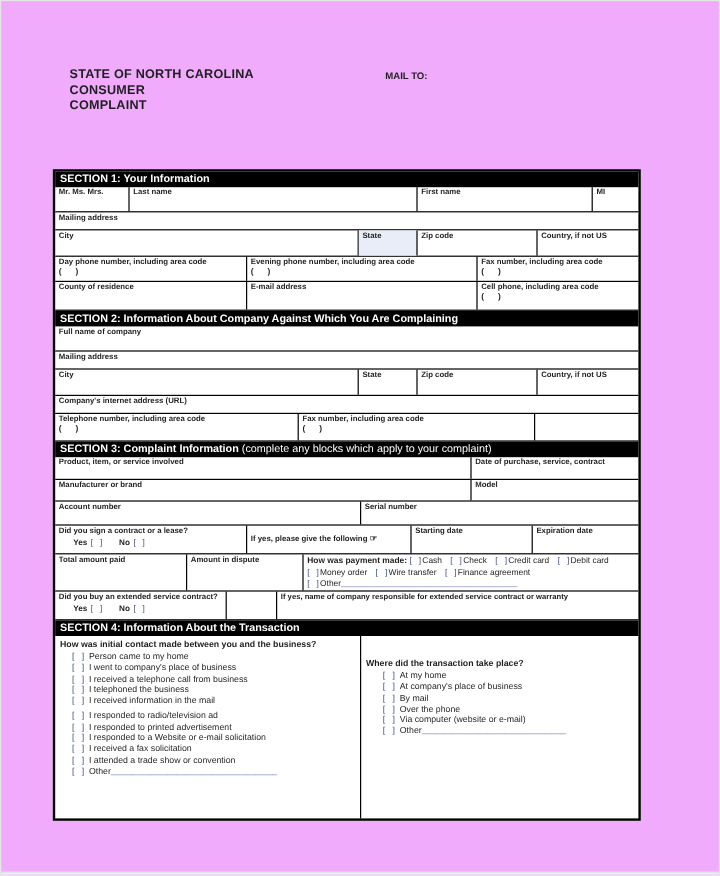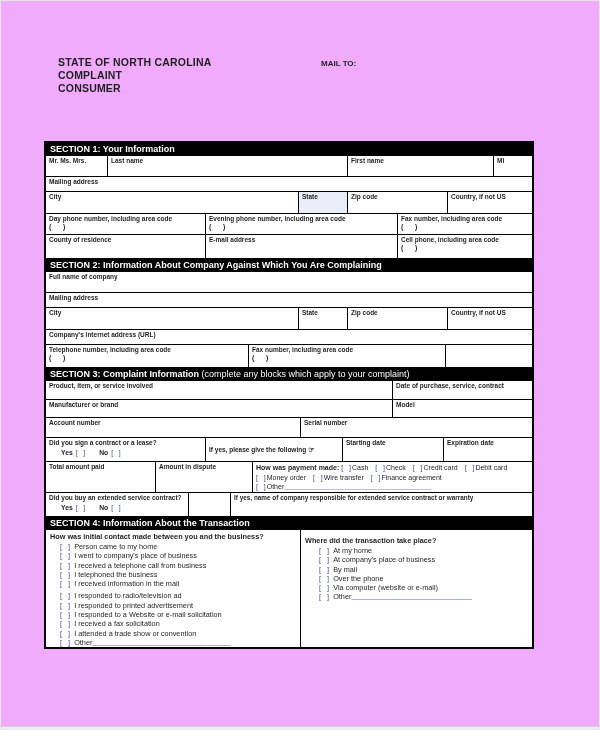--- a/index.html
+++ b/index.html
@@ -52,22 +52,22 @@
   .cb-item.gap { margin-top:3px; }
   .s4-right .cb-item { padding-left:14px; }
 </style>
 </head>
 <body>
 
 <div class="page">
 
   <div class="doc-title">
     <div>STATE OF NORTH CAROLINA</div>
+    <div>CONSUMER</div>
     <div>COMPLAINT</div>
-    <div>CONSUMER</div>
   </div>
   <div class="mailto-label">MAIL TO:</div>
 
   <div class="form-table">
 
     <div class="sec-bar">SECTION 1: Your Information</div>
     <div class="row" style="height:21px">
       <div class="cell" style="flex:0 0 62px">
         <span class="label">Mr. Ms. Mrs.</span>
         </div>
@@ -245,36 +245,36 @@
           <span>Yes</span><span class="cb">[&nbsp;&nbsp;&nbsp;]</span><span>No</span><span class="cb">[&nbsp;&nbsp;&nbsp;]</span>
         </div>
         </div>
       <div class="cell" style="flex:0 0 42px"></div>
       <div class="cell">
         <span class="label nw" style="font-size:6.4px">If yes, name of company responsible for extended service contract or warranty</span>
         </div>
     </div>
 
     <div class="sec-bar">SECTION 4: Information About the Transaction</div>
-    <div class="row" style="height:117px">
+    <div class="row" style="height:152px">
       <div class="cell s4-col" style="flex:0 0 255px; padding:2px 4px">
         <div class="s4-head">How was initial contact made between you and the business?</div>
         <div class="cb-item"><span class="cb">[&nbsp;&nbsp;&nbsp;]</span><span>Person came to my home</span></div>
         <div class="cb-item"><span class="cb">[&nbsp;&nbsp;&nbsp;]</span><span>I went to company's place of business</span></div>
         <div class="cb-item"><span class="cb">[&nbsp;&nbsp;&nbsp;]</span><span>I received a telephone call from business</span></div>
         <div class="cb-item"><span class="cb">[&nbsp;&nbsp;&nbsp;]</span><span>I telephoned the business</span></div>
         <div class="cb-item"><span class="cb">[&nbsp;&nbsp;&nbsp;]</span><span>I received information in the mail</span></div>
         <div class="cb-item gap"><span class="cb">[&nbsp;&nbsp;&nbsp;]</span><span>I responded to radio/television ad</span></div>
         <div class="cb-item"><span class="cb">[&nbsp;&nbsp;&nbsp;]</span><span>I responded to printed advertisement</span></div>
         <div class="cb-item"><span class="cb">[&nbsp;&nbsp;&nbsp;]</span><span>I responded to a Website or e-mail solicitation</span></div>
         <div class="cb-item"><span class="cb">[&nbsp;&nbsp;&nbsp;]</span><span>I received a fax solicitation</span></div>
         <div class="cb-item"><span class="cb">[&nbsp;&nbsp;&nbsp;]</span><span>I attended a trade show or convention</span></div>
         <div class="cb-item"><span class="cb">[&nbsp;&nbsp;&nbsp;]</span><span>Other</span><span class="fill-line">______________________________________</span></div>
       </div>
-      <div class="cell s4-col s4-right" style="padding:6px 4px">
+      <div class="cell s4-col s4-right" style="padding:18px 4px">
         <div class="s4-head">Where did the transaction take place?</div>
         <div class="cb-item"><span class="cb">[&nbsp;&nbsp;&nbsp;]</span><span>At my home</span></div>
         <div class="cb-item"><span class="cb">[&nbsp;&nbsp;&nbsp;]</span><span>At company's place of business</span></div>
         <div class="cb-item"><span class="cb">[&nbsp;&nbsp;&nbsp;]</span><span>By mail</span></div>
         <div class="cb-item"><span class="cb">[&nbsp;&nbsp;&nbsp;]</span><span>Over the phone</span></div>
         <div class="cb-item"><span class="cb">[&nbsp;&nbsp;&nbsp;]</span><span>Via computer (website or e-mail)</span></div>
         <div class="cb-item"><span class="cb">[&nbsp;&nbsp;&nbsp;]</span><span>Other</span><span class="fill-line">_________________________________</span></div>
       </div>
     </div>
 

